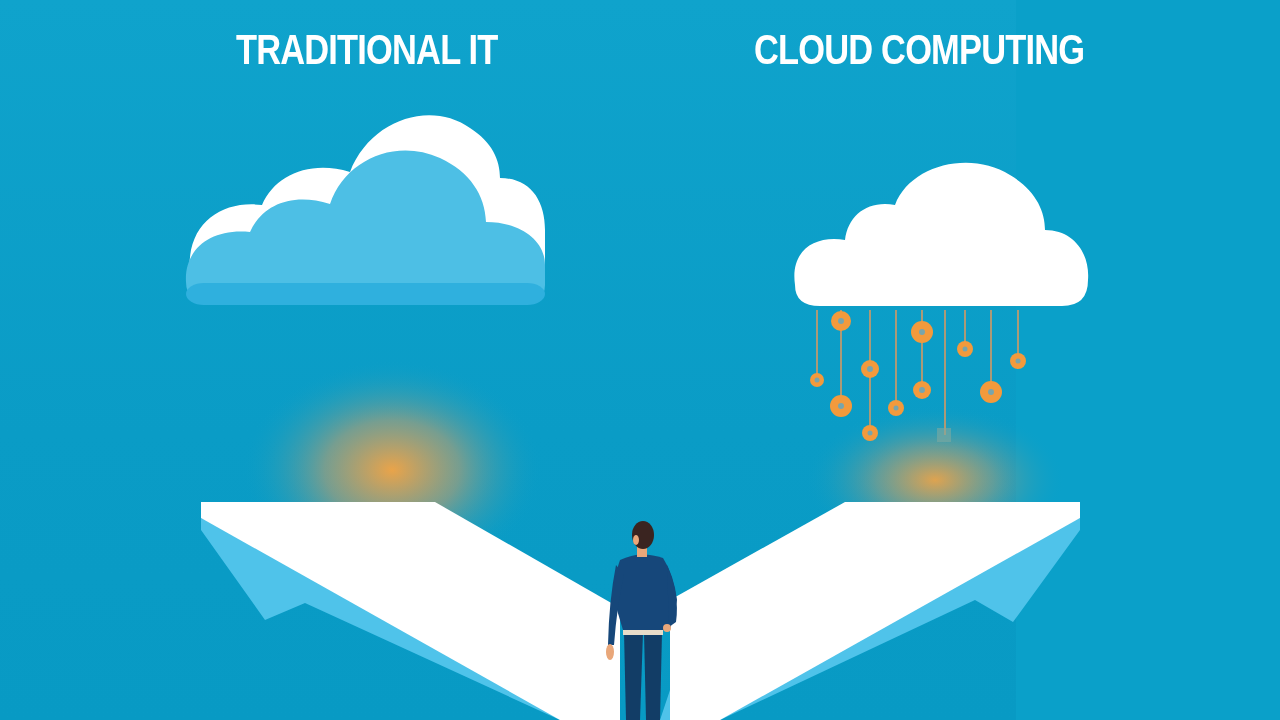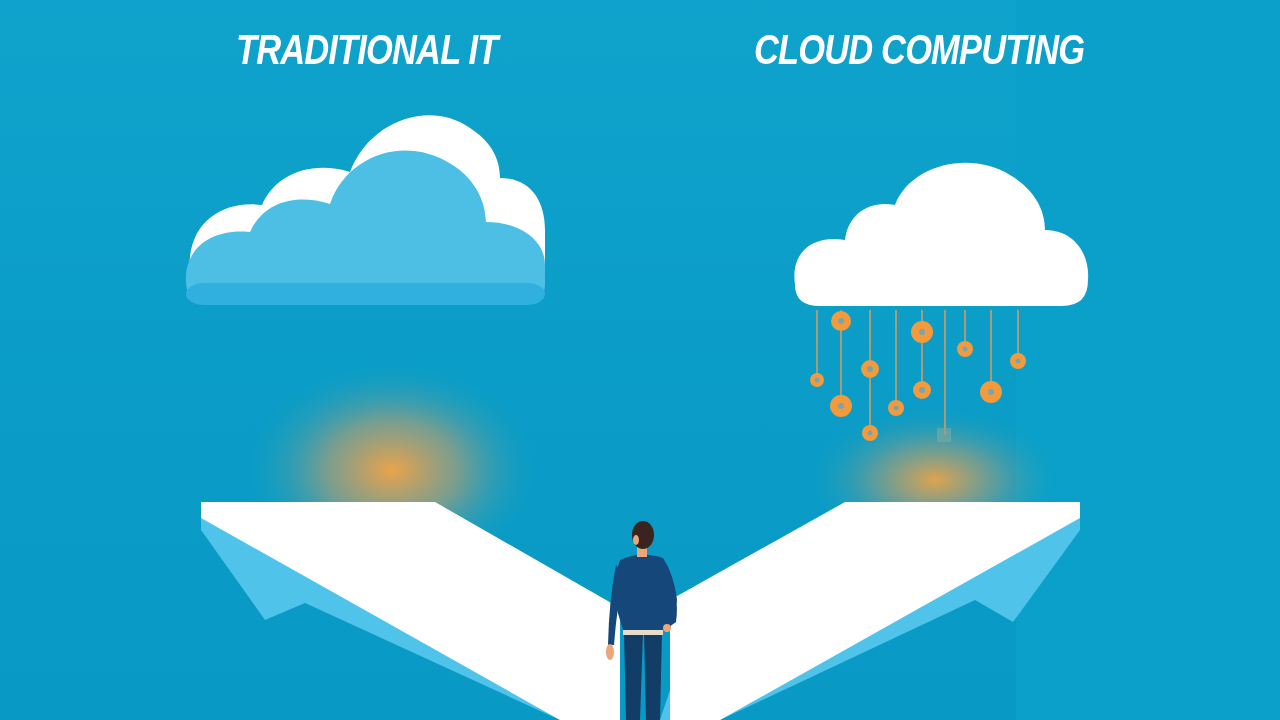--- a/index.html
+++ b/index.html
@@ -1,17 +1,17 @@
 <!DOCTYPE html>
 <html><head>
 <meta charset="utf-8">
 <style>
   html,body{margin:0;padding:0;}
   body{width:1280px;height:720px;overflow:hidden;background:#0aa0c9;font-family:"Liberation Sans",sans-serif;}
-  .scene{position:relative;width:1016px;height:720px;background:linear-gradient(180deg,#0fa3cc 0%,#0a9cc6 60%,#089ac4 100%);font-style:italic;}
+  .scene{position:relative;width:1016px;height:720px;background:linear-gradient(180deg,#0fa3cc 0%,#0a9cc6 60%,#089ac4 100%);}
   .title{position:absolute;top:26px;color:#fff;font-family:"Liberation Sans",sans-serif;font-weight:bold;font-size:42px;letter-spacing:-1px;transform:scaleX(0.82);transform-origin:left top;white-space:nowrap;}
   .title.left{left:236px;}
   .title.right{left:754px;}
   svg.art{position:absolute;left:0;top:0;}
 </style>
 </head>
 <body>
 
 <div class="scene">
 

